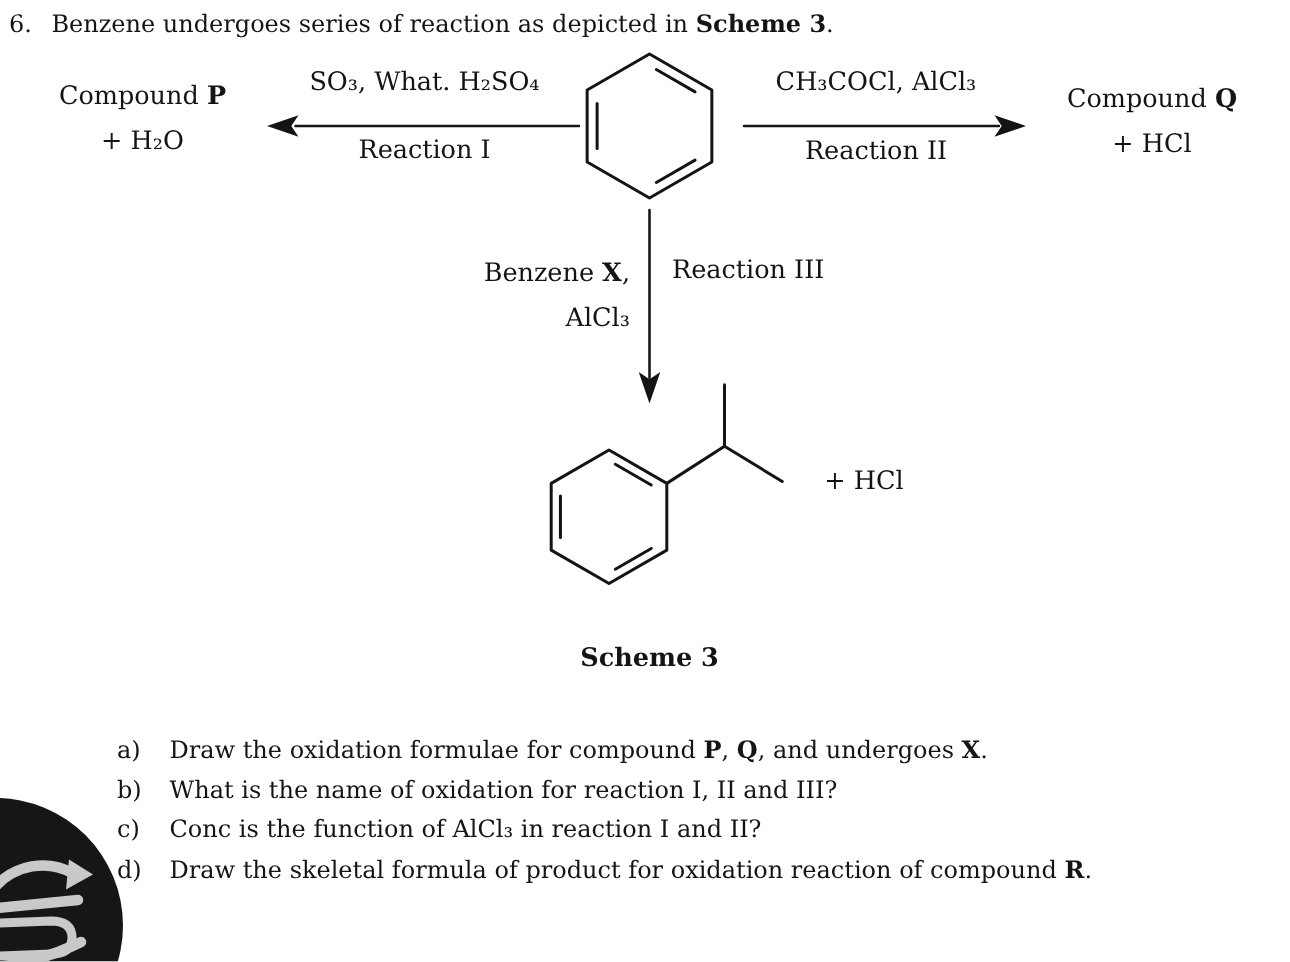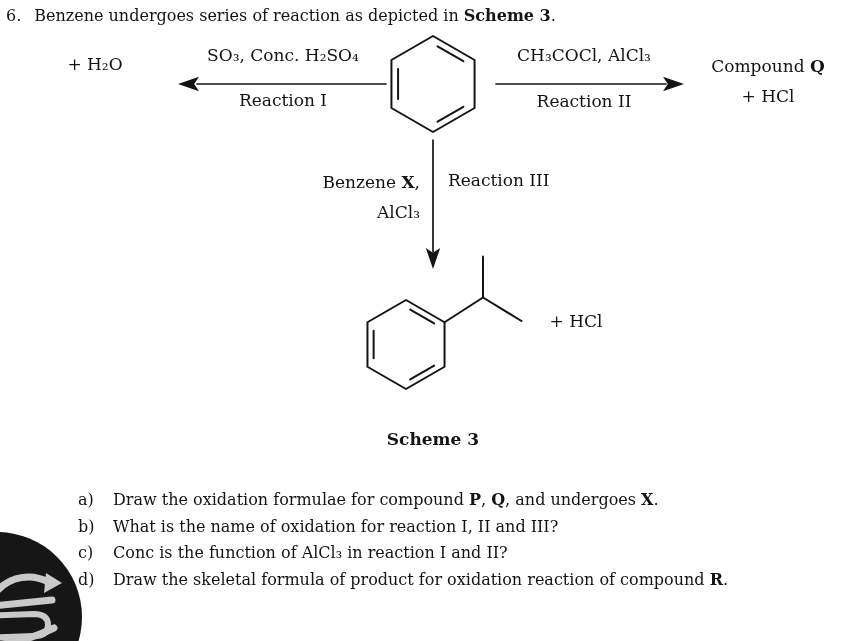--- a/index.html
+++ b/index.html
@@ -63,23 +63,24 @@
         <line x1="496" y1="84" x2="666" y2="84" stroke="#141414" stroke-width="1.7" stroke-linecap="round"></line>
         <polygon points="684,84 663,76.8 667.8,84 663,91.2" fill="#141414"></polygon>
       </g>
       <g>
         <line x1="433" y1="140" x2="433" y2="252" stroke="#141414" stroke-width="1.7" stroke-linecap="round"></line>
         <polygon points="433,269 425.8,248 433,252.8 440.2,248" fill="#141414"></polygon>
       </g>
     </svg>
 
   <div class="abs lbl center" style="left:28px;top:49px;width:134px;">
+    <div><span>Compound </span><span class="bb">P</span></div>
     <div>+ H₂O</div>
   </div>
-  <div class="abs lbl17 center" style="left:180px;top:45px;width:206px;">SO₃, Conc. H₂SO₄</div>
+  <div class="abs lbl17 center" style="left:180px;top:45px;width:206px;">SO₃, What. H₂SO₄</div>
   <div class="abs lbl17 center" style="left:180px;top:90px;width:206px;">Reaction I</div>
 
   <div class="abs lbl17 center" style="left:482px;top:91px;width:204px;">Reaction II</div>
   <div class="abs lbl17 center" style="left:482px;top:45px;width:204px;">CH₃COCl, AlCl₃</div>
   <div class="abs lbl center" style="left:698px;top:51px;width:140px;">
     <div><span>Compound </span><span class="bb">Q</span></div>
     <div>+ HCl</div>
   </div>
 
   <div class="abs lbl right" style="left:260px;top:167px;width:160px;">

